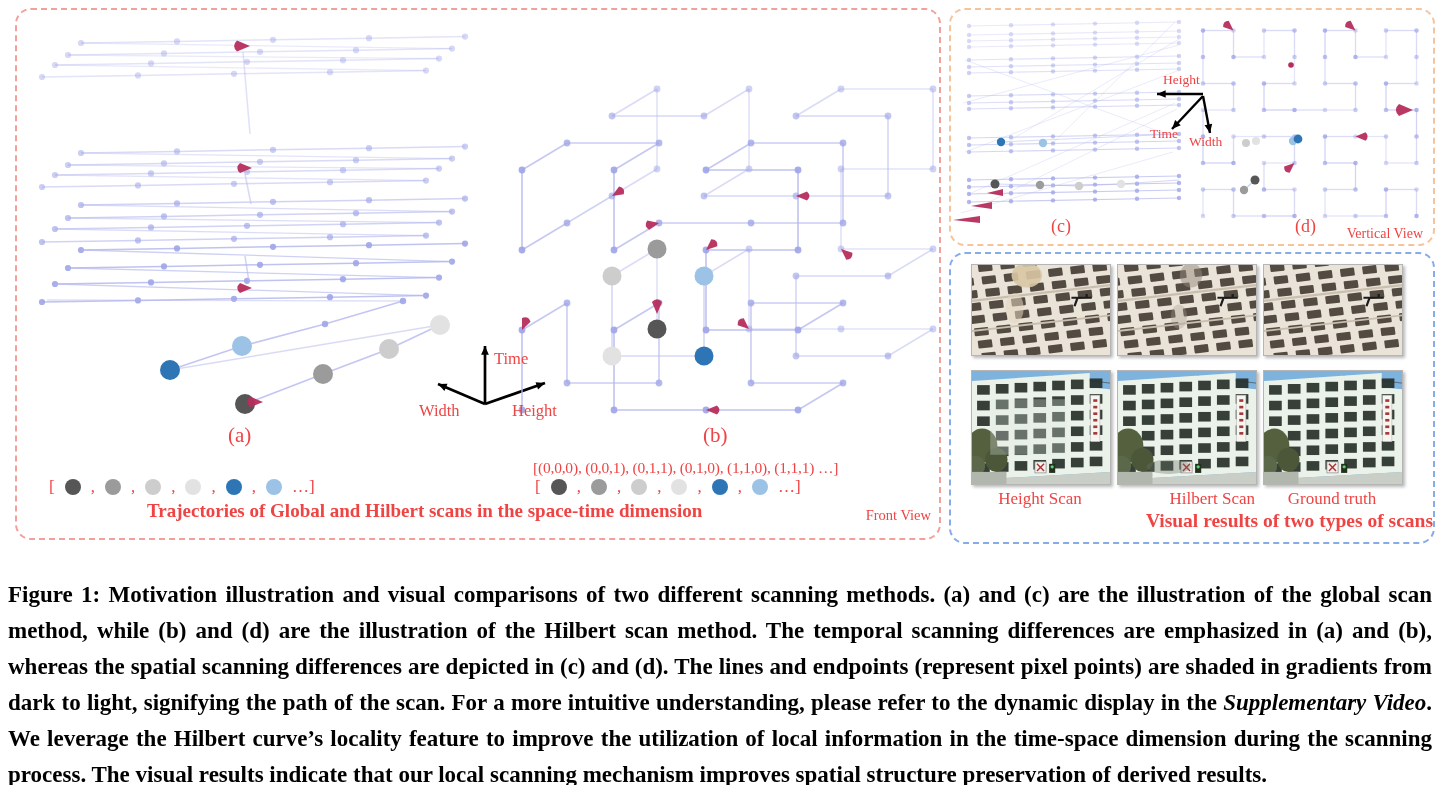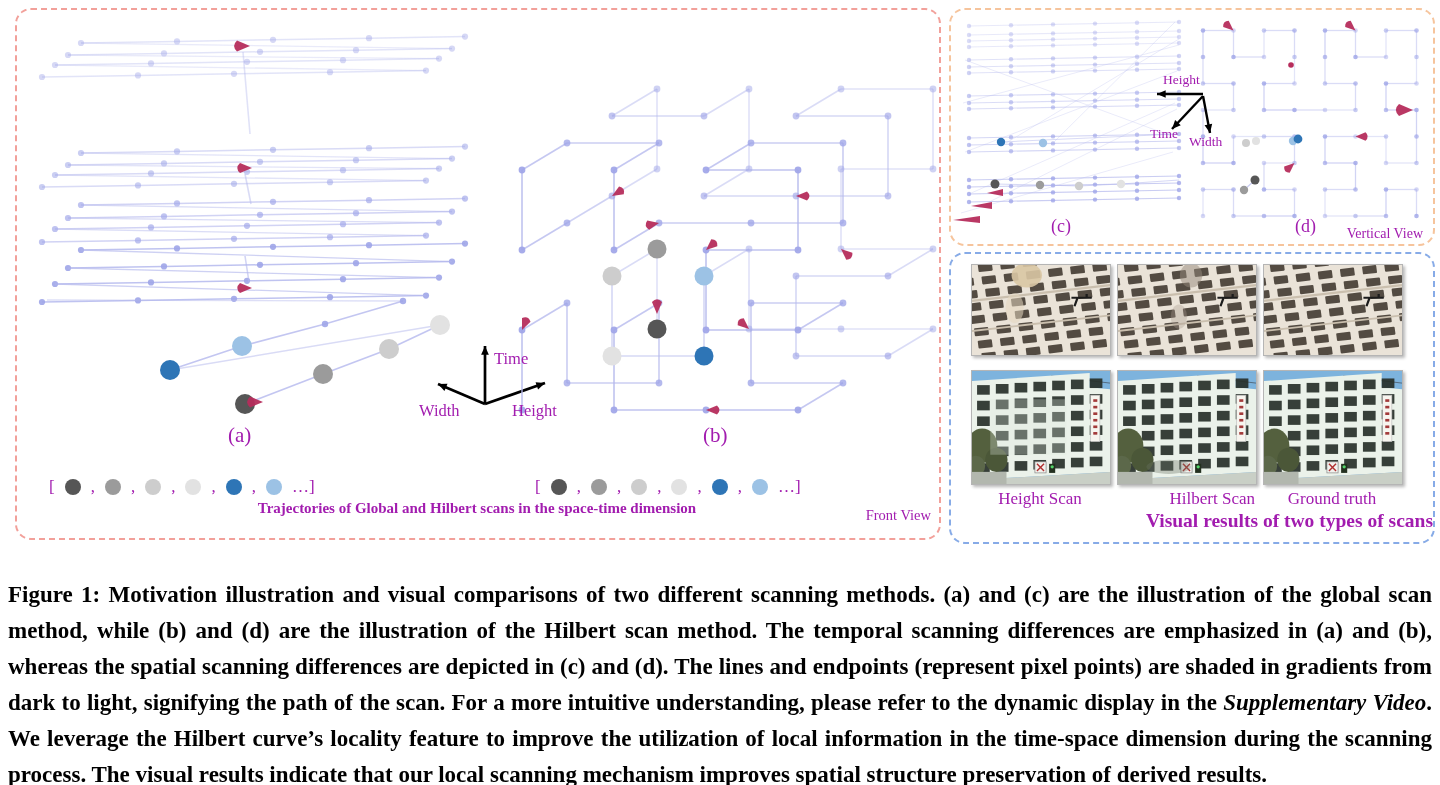--- a/index.html
+++ b/index.html
@@ -1,20 +1,20 @@
 <!DOCTYPE html>
 <html><head>
 <meta charset="utf-8">
 <style>
   html,body{margin:0;padding:0;background:#ffffff;}
   #stage{position:relative;width:1440px;height:785px;background:#fff;overflow:hidden;
          font-family:"Liberation Serif",serif;color:#111;}
   .panel{position:absolute;border:2.5px dashed #ccc;border-radius:16px;background:#fff;}
   .abs{position:absolute;}
-  .lbl{position:absolute;font-family:"Liberation Serif",serif;color:#a21caf;white-space:nowrap;}
+  .lbl{position:absolute;font-family:"Liberation Serif",serif;color:#ef4444;white-space:nowrap;}
   .legend-coords{font-size:15.5px;letter-spacing:-0.2px;}
   .legend-dots{display:flex;align-items:center;font-size:17px;}
   .legend-dots .dot{display:inline-block;width:16px;height:16px;border-radius:50%;margin:0 6px;}
   .legend-dots .comma{margin:0 4px;}
   .panel-cap{font-weight:bold;}
   .photo{position:absolute;border:1px solid #b5b5b5;box-shadow:2px 2px 3px rgba(0,0,0,.28);background:#fff;}
   #caption-block{position:absolute;left:8px;top:557px;width:1424px;
     font-family:"Liberation Serif",serif;font-weight:bold;font-size:23px;line-height:36px;
     color:#000;text-align:justify;margin-top:20px;}
   #caption-block .ital{font-style:italic;}
@@ -313,37 +313,38 @@
         <span class="dot" style="background: rgb(205, 205, 205);"></span>
         <span class="comma">,</span>
         <span class="dot" style="background: rgb(226, 226, 226);"></span>
         <span class="comma">,</span>
         <span class="dot" style="background: rgb(46, 117, 182);"></span>
         <span class="comma">,</span>
         <span class="dot" style="background: rgb(156, 194, 229);"></span>
         <span class="comma">…]</span>
       </div>
 
+    <div class="lbl legend-coords" style="left:516px;top:449px;">[(0,0,0),  (0,0,1), (0,1,1), (0,1,0), (1,1,0), (1,1,1) …]</div>
     <div class="lbl legend-dots" id="dots-b" style="left:514px;top:467px;">
         <span class="comma">[</span>
         <span class="dot" style="background: rgb(86, 86, 86);"></span>
         <span class="comma">,</span>
         <span class="dot" style="background: rgb(155, 155, 155);"></span>
         <span class="comma">,</span>
         <span class="dot" style="background: rgb(205, 205, 205);"></span>
         <span class="comma">,</span>
         <span class="dot" style="background: rgb(226, 226, 226);"></span>
         <span class="comma">,</span>
         <span class="dot" style="background: rgb(46, 117, 182);"></span>
         <span class="comma">,</span>
         <span class="dot" style="background: rgb(156, 194, 229);"></span>
         <span class="comma">…]</span>
       </div>
 
-    <div class="lbl panel-cap" style="left:130px;top:490px;width:660px;text-align:center;font-size:15px;">Trajectories of Global and Hilbert scans in the space-time dimension</div>
+    <div class="lbl panel-cap" style="left:130px;top:490px;width:660px;font-size:19px;">Trajectories of Global and Hilbert scans in the space-time dimension</div>
     <div class="lbl" style="right:8px;top:497px;font-size:14.5px;">Front View</div>
   </div>
 
   <div class="panel" id="panel-topright" style="left: 949px; top: 8px; width: 482px; height: 234px; border-color: rgb(246, 196, 156);">
     <svg id="svg-cd" class="abs" width="482" height="234" style="left:0;top:0">
         <line x1="18" y1="16" x2="228" y2="12" stroke="#b4b8ed" stroke-width="1.1" opacity="0.3"></line>
         <circle cx="18" cy="16" r="2.2" fill="#9fa5e8" opacity="0.4"></circle>
         <circle cx="60" cy="15.2" r="2.2" fill="#9fa5e8" opacity="0.4"></circle>
         <circle cx="102" cy="14.4" r="2.2" fill="#9fa5e8" opacity="0.4"></circle>
         <circle cx="144" cy="13.6" r="2.2" fill="#9fa5e8" opacity="0.4"></circle>

